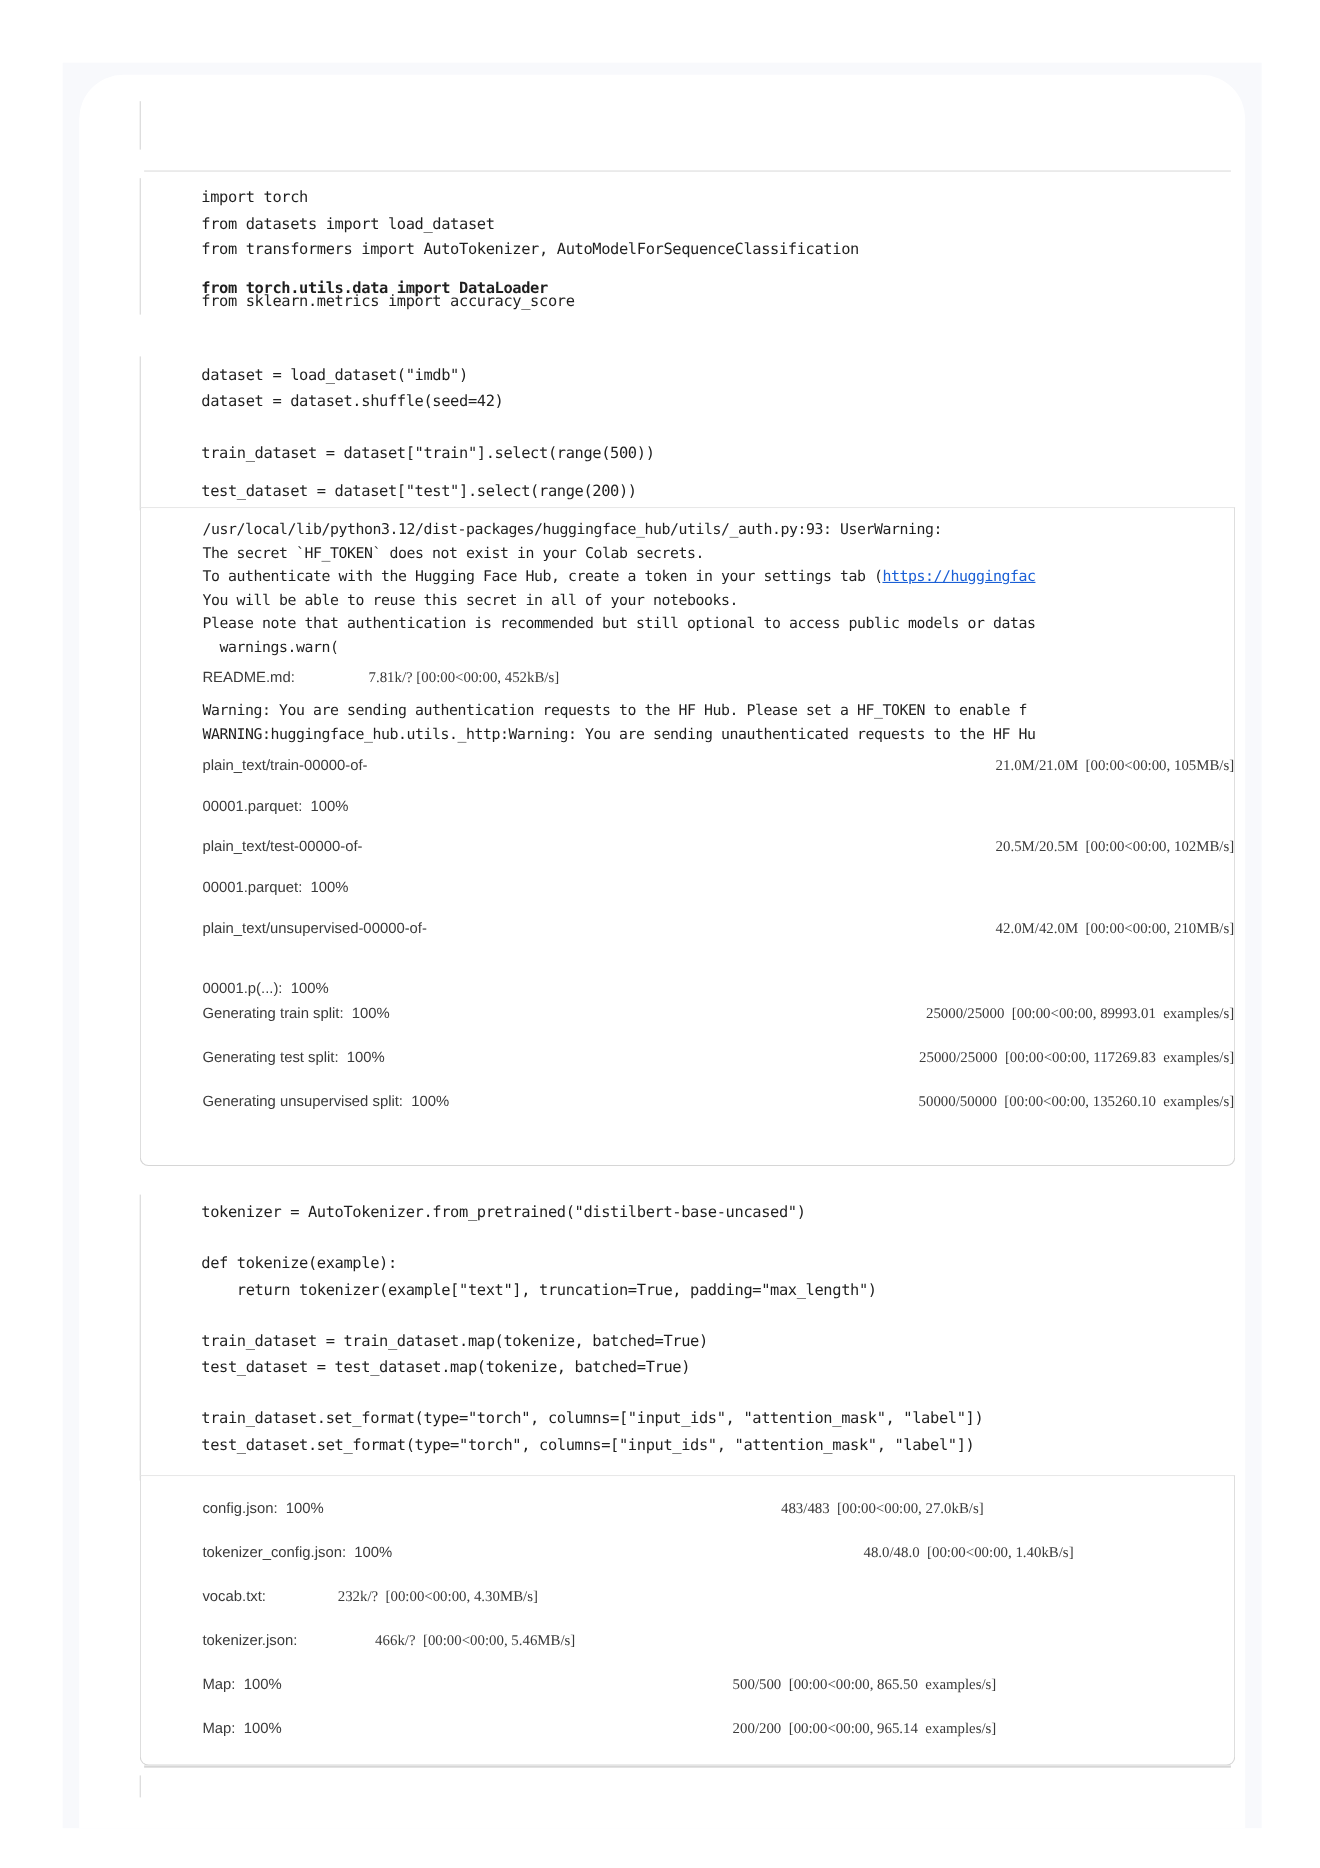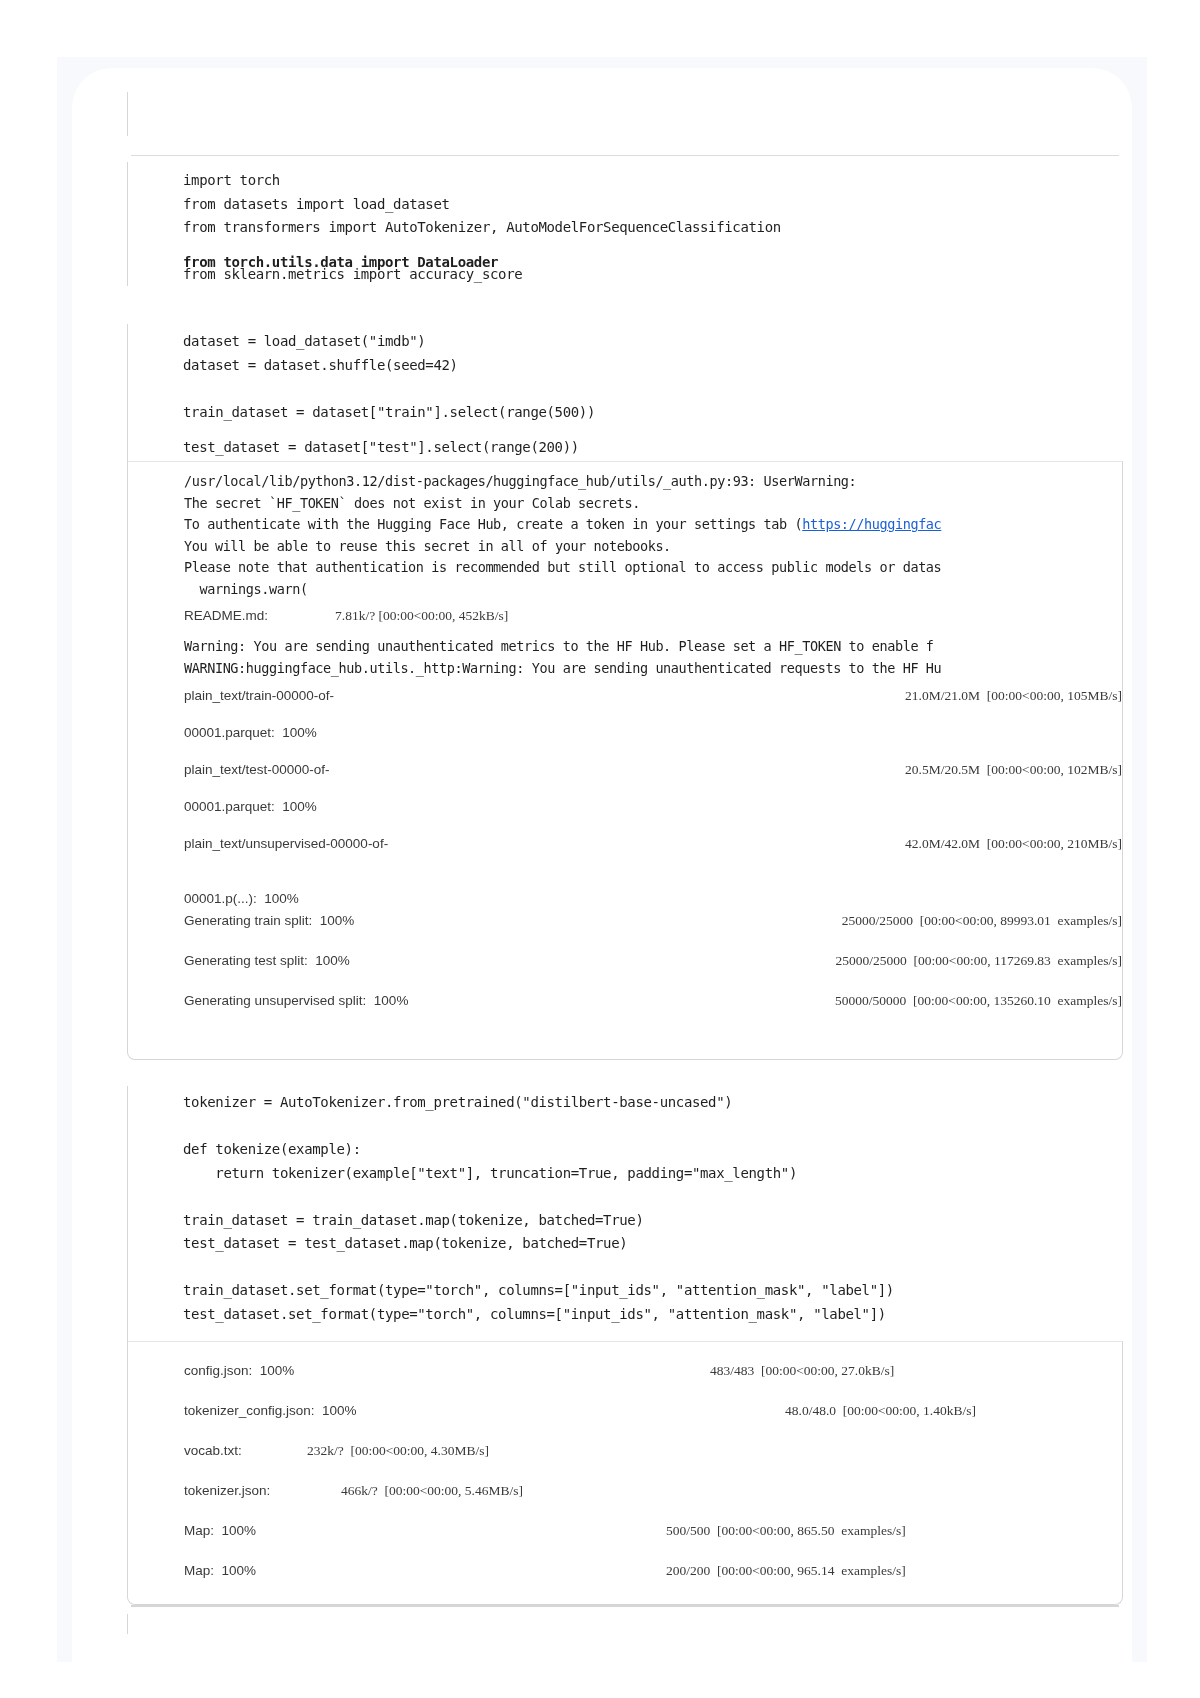--- a/index.html
+++ b/index.html
@@ -128,21 +128,21 @@
     <div class="mono-out" style="top:52px;"><span>To authenticate with the Hugging Face Hub, create a token in your settings tab (</span><span class="link">https://huggingfac</span></div>
     <div class="mono-out" style="top:73.5px;">You will be able to reuse this secret in all of your notebooks.</div>
     <div class="mono-out" style="top:95px;">Please note that authentication is recommended but still optional to access public models or datas</div>
     <div class="mono-out" style="top:116.5px;">  warnings.warn(</div>
 
     <div class="prog" style="top:146px;">
       <span class="lbl">README.md:</span>
       <span class="val" style="left:151px;">7.81k/? [00:00&lt;00:00, 452kB/s]</span>
     </div>
 
-    <div class="mono-out" style="top:174px;">Warning: You are sending unauthenticated metrics to the HF Hub. Please set a HF_TOKEN to enable f</div>
+    <div class="mono-out" style="top:174px;">Warning: You are sending authentication requests to the HF Hub. Please set a HF_TOKEN to enable f</div>
     <div class="mono-out" style="top:195.5px;">WARNING:huggingface_hub.utils._http:Warning: You are sending unauthenticated requests to the HF Hu</div>
 
     <div class="prog" style="top:226px;padding-left:28px;">
       <span class="lbl">plain_text/train-00000-of-</span>
       <span class="val right">21.0M/21.0M  [00:00&lt;00:00, 105MB/s]</span>
     </div>
     <div class="prog" style="top:263px;">
       <span class="lbl">00001.parquet:  100%</span>
     </div>
     <div class="prog" style="top:300px;">

